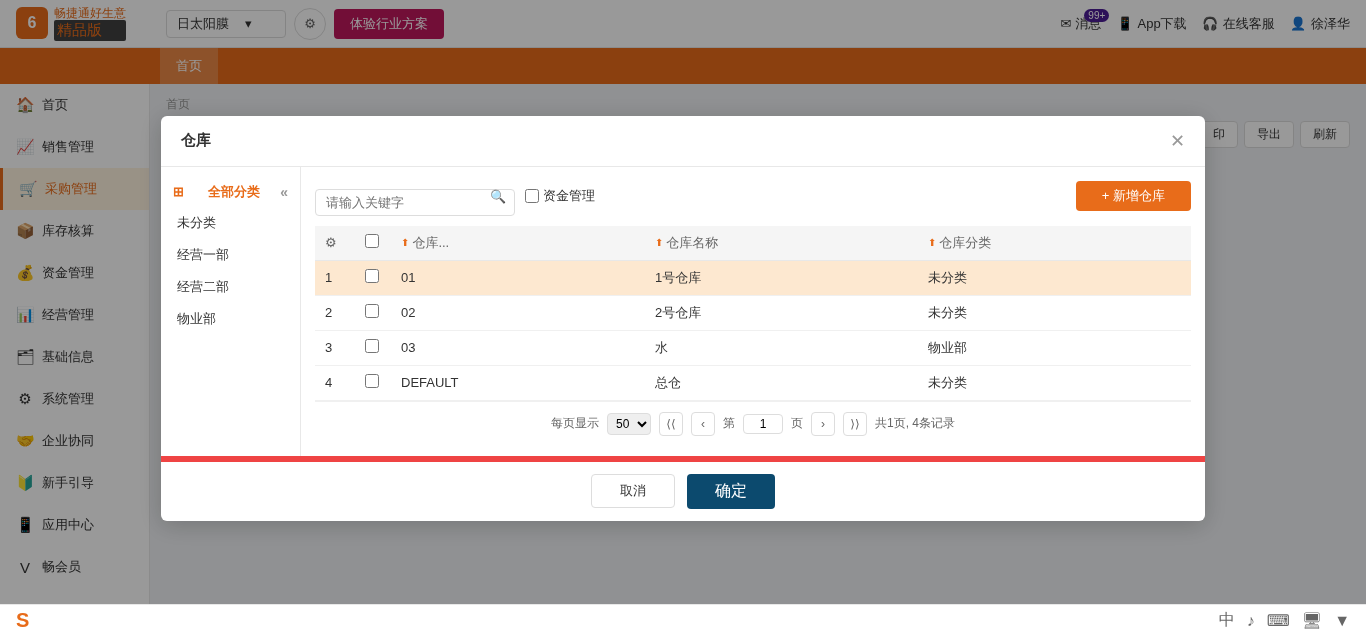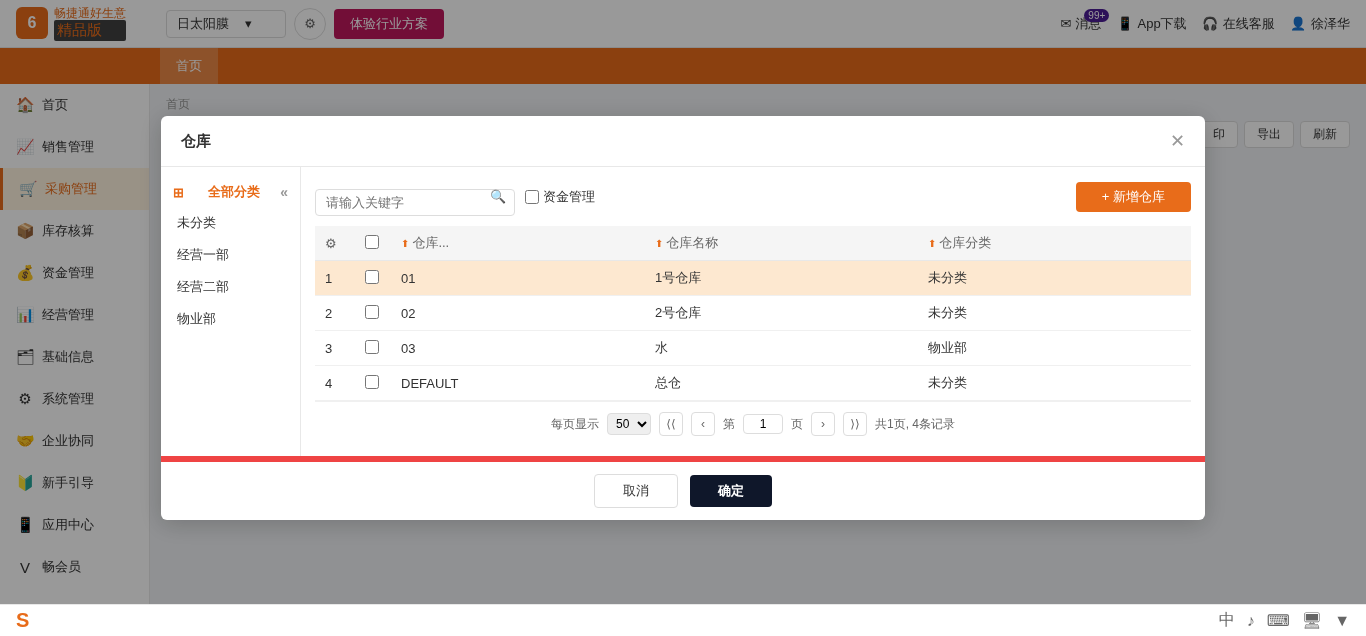--- a/index.html
+++ b/index.html
@@ -200,21 +200,21 @@
     .dialog-footer {
       display: flex; align-items: center; justify-content: center;
       gap: 12px; padding: 12px 20px; border-top: 6px solid #ef4444;
     }
     .btn-cancel {
       padding: 7px 28px; border: 1px solid #ddd; border-radius: 4px;
       cursor: pointer; background: #fff; color: #333; font-size: 13px;
     }
     .btn-confirm {
       padding: 7px 28px; border: none; border-radius: 4px;
-      cursor: pointer; background: #0f172a; color: #fff; font-size: 13px; font-weight: bold;
+      cursor: pointer; background: #0c4a6e; color: #fff; font-size: 16px;
     }
 
     
     .bottom-bar {
       position: fixed; bottom: 0; left: 0; right: 0; height: 32px;
       background: #fff; border-top: 1px solid #e8e8e8;
       display: flex; align-items: center; justify-content: space-between;
       padding: 0 16px; z-index: 200;
     }
     .bottom-logo { color: #e86c1a; font-size: 18px; font-weight: bold; }

